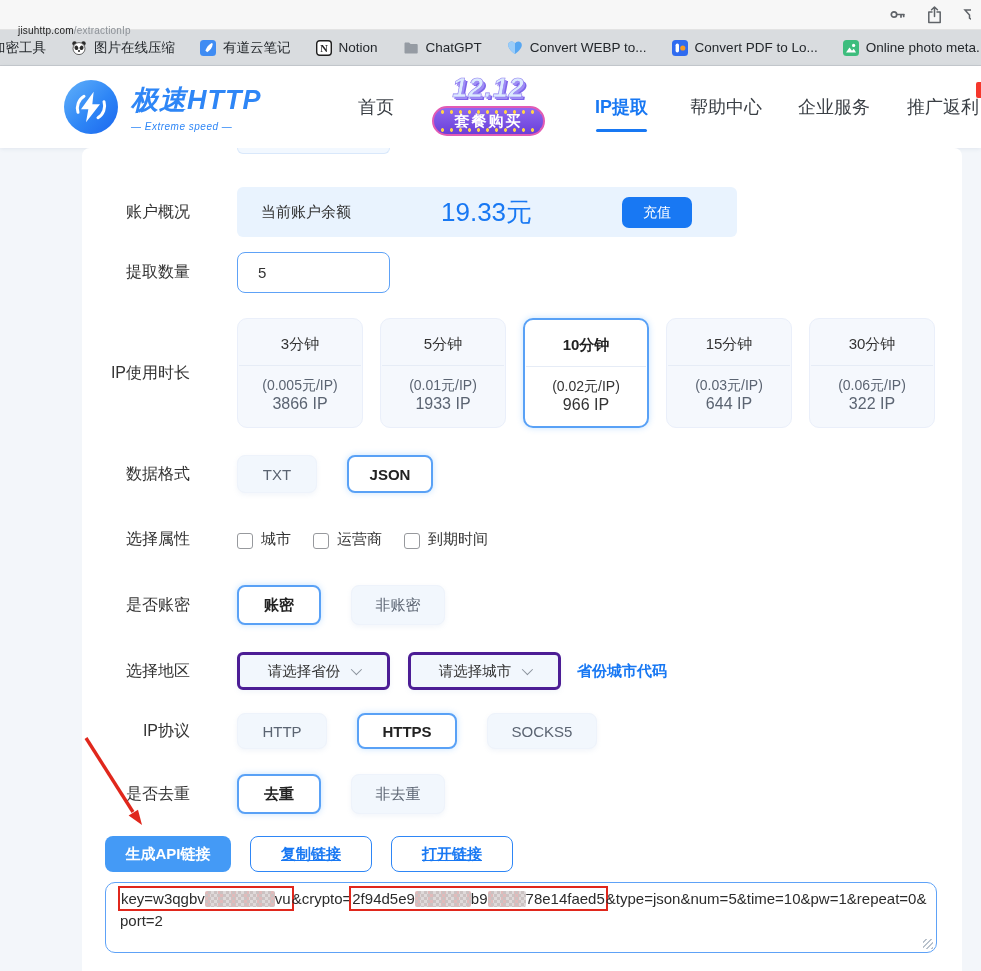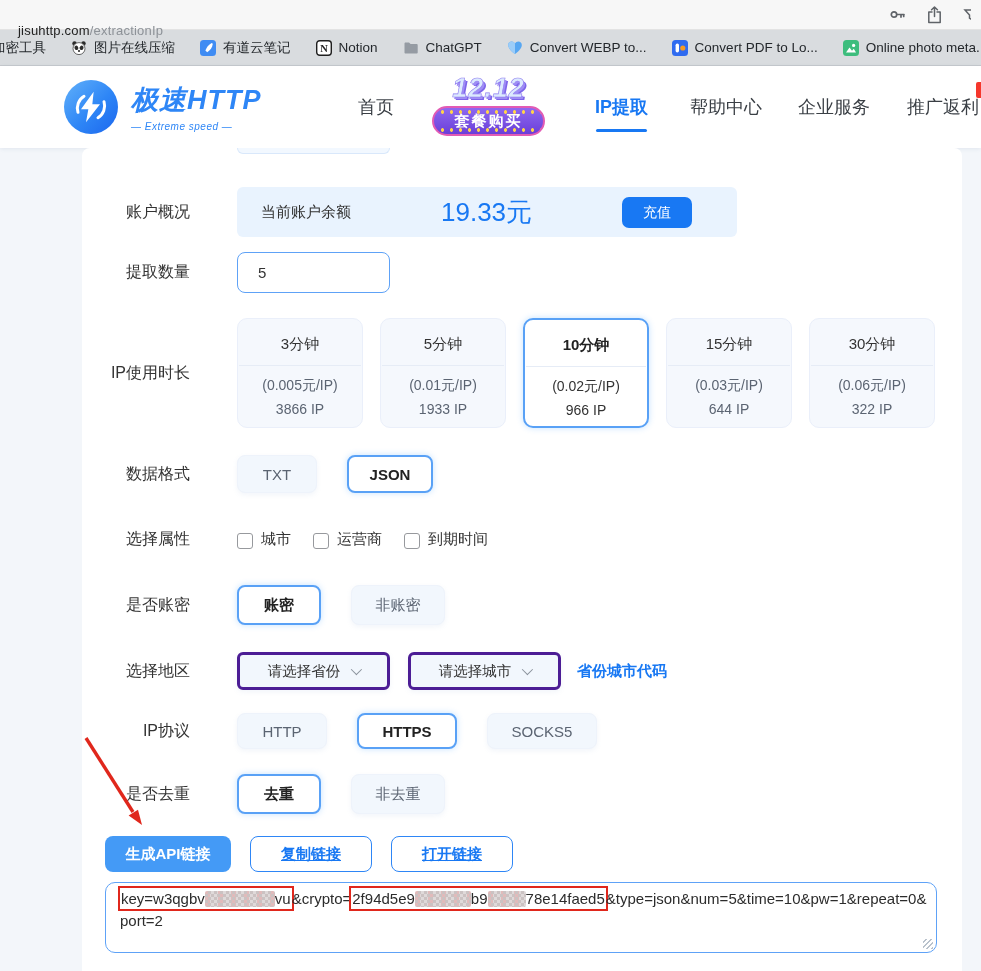--- a/index.html
+++ b/index.html
@@ -8,21 +8,21 @@
     position: relative; overflow: hidden;
     font-family: "Liberation Sans", sans-serif;
     background: #f3f6fa; color: #333;
   }
 
   
   .browser-bar {
     height: 30px; background: #f7f7f7; border-bottom: 1px solid #e3e3e3;
     display: flex; align-items: center; padding: 0 10px 0 18px;
   }
-  .url { font-size: 13px; letter-spacing: .2px; margin-top: 32px; }
+  .url { font-size: 10px; letter-spacing: .2px; margin-top: 32px; }
   .url .domain { color: #222; }
   .url .path { color: #8d9298; }
   .browser-icons { margin-left: auto; display: flex; align-items: center; gap: 21px; }
   .browser-icons svg { display: block; }
 
   
   .bookmarks-bar {
     height: 36px; background: #d9dcdf; border-bottom: 1px solid #c6c9cd;
     display: flex; align-items: center; gap: 25px; padding: 0 8px;
     font-size: 13.5px; color: #24282c; white-space: nowrap; overflow: hidden;
@@ -124,21 +124,21 @@
   .dcards { display: flex; gap: 17px; }
   .dcard {
     width: 126px; height: 110px; background: #f5f8fd; border: 1px solid #eaeffa;
     border-radius: 10px; text-align: center; cursor: pointer;
   }
   .dcard .dtitle {
     font-size: 15px; color: #333; padding-top: 16px; padding-bottom: 11px;
     border-bottom: 1px solid #e6ecf6; margin: 0 1px;
   }
   .dcard .dprice { margin-top: 11px; font-size: 14px; color: #5b6472; }
-  .dcard .dcount { margin-top: 6px; font-size: 14px; color: #5b6472; }
+  .dcard .dcount { font-size: 16px; color: #5b6472; }
   .dcard.sel { background: #fff; border: 2px solid #59a1f6; box-shadow: 0 0 6px rgba(64,158,255,.30); }
   .dcard.sel .dtitle { font-weight: 700; color: #222; }
   .dcard.sel .dprice, .dcard.sel .dcount { color: #333; }
 
   
   .chips { display: flex; gap: 30px; }
   .chip {
     height: 38px; display: flex; align-items: center; justify-content: center;
     border-radius: 8px; font-size: 15px; cursor: pointer;
     background: #f2f7fd; border: 1px solid #eef3fb; color: #5b6472;

